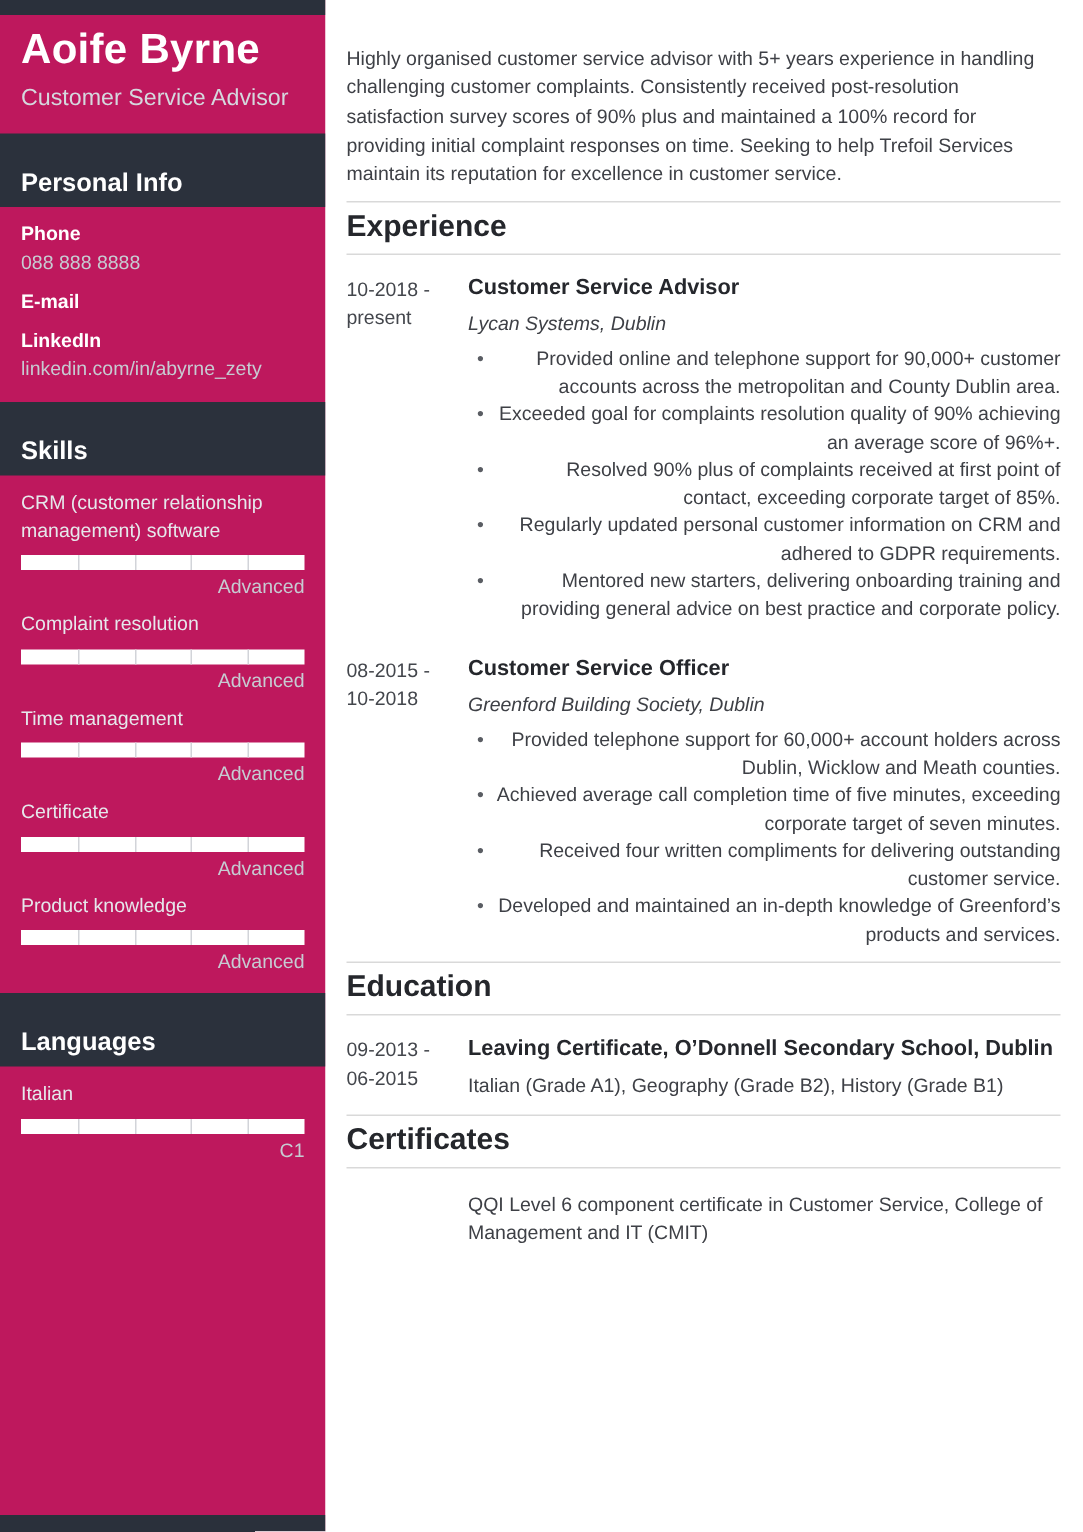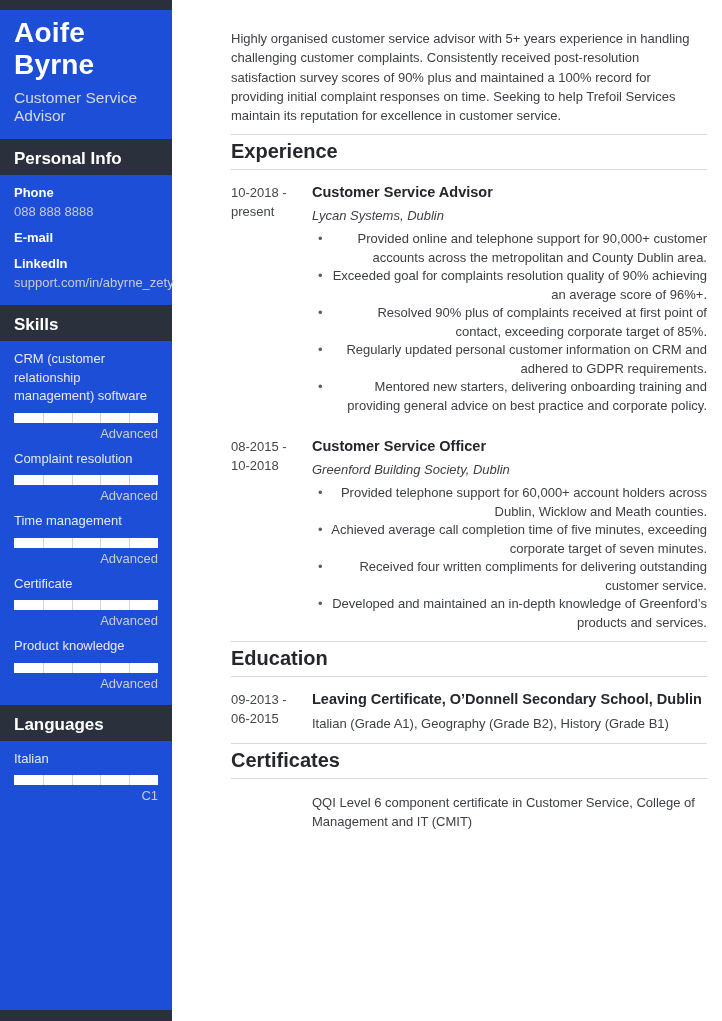--- a/index.html
+++ b/index.html
@@ -5,30 +5,30 @@
   * { margin:0; padding:0; box-sizing:border-box; }
   html,body { background:#ffffff; }
   body { font-family:"Liberation Sans", sans-serif; }
   .page {
     position:relative; width:722px; height:1021px;
     background:#ffffff; overflow:hidden;
   }
 
   
   .sidebar {
-    position:absolute; left:0; top:0; bottom:0; width:172px;
-    background:#1d4ed8; color:#ffffff;
+    position:absolute; left:0; top:0; bottom:0; width:217px;
+    background:#be185d; color:#ffffff;
   }
   .edge-top { height:10px; background:#2A303B; }
   .edge-bottom { position:absolute; left:0; right:0; bottom:0; height:11px; background:#2A303B; }
   .side-pad { padding:0 14px; }
   .person-name { font-size:28px; font-weight:bold; margin-top:7px; letter-spacing:.2px; }
   .person-title { font-size:15.5px; color:#D5D8DE; margin-top:8px; font-weight:normal; }
   .band {
-    background:#2B313C; padding:10px 14px 6px; font-size:17px; font-weight:bold;
+    background:#2B313C; padding:23px 14px 6px; font-size:17px; font-weight:bold;
     margin-top:14px; color:#ffffff;
   }
   .pi-item { margin-top:10px; }
   .pi-label { font-size:13px; font-weight:bold; line-height:16px; }
   .pi-value { font-size:13px; color:#C7CBD2; line-height:16px; margin-top:3px; }
   .skill { margin-top:9px; }
   .skill-name { font-size:13px; line-height:18.5px; color:#E6E8EC; }
   .bar { position:relative; height:10px; margin-top:7px; }
   .bar-fill { height:100%; background:#FFFFFF; }
   .tick { position:absolute; top:0; bottom:0; width:1px; background:#D2D4D9; }
@@ -72,21 +72,21 @@
     <div class="side-pad">
       <div class="pi-item">
         <div class="pi-label">Phone</div>
         <div class="pi-value">088 888 8888</div>
       </div>
       <div class="pi-item">
         <div class="pi-label">E-mail</div>
       </div>
       <div class="pi-item">
         <div class="pi-label">LinkedIn</div>
-        <div class="pi-value">support.com/in/abyrne_zety</div>
+        <div class="pi-value">linkedin.com/in/abyrne_zety</div>
       </div>
     </div>
 
     <div class="band">Skills</div>
     <div class="side-pad">
       <div class="skill">
         <div class="skill-name">CRM (customer relationship management) software</div>
         <div class="bar">
           <div class="bar-fill" style="width: 100%;"></div>
           <i class="tick t1"></i>

